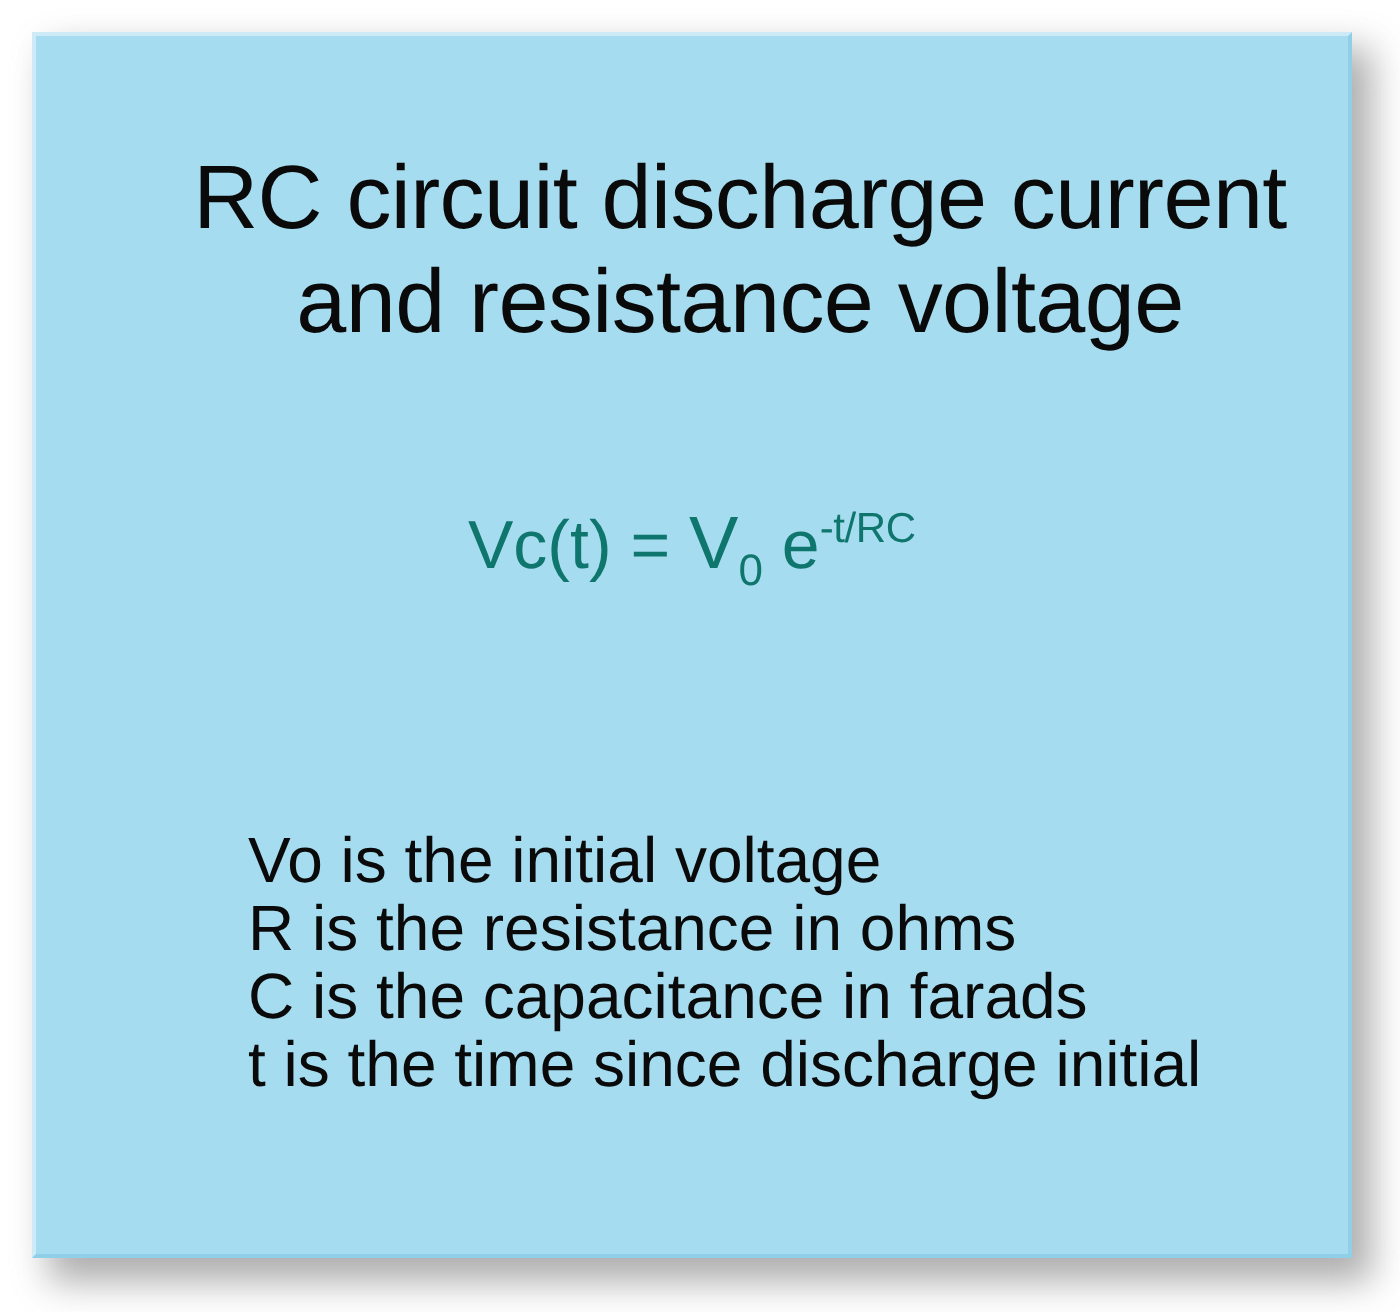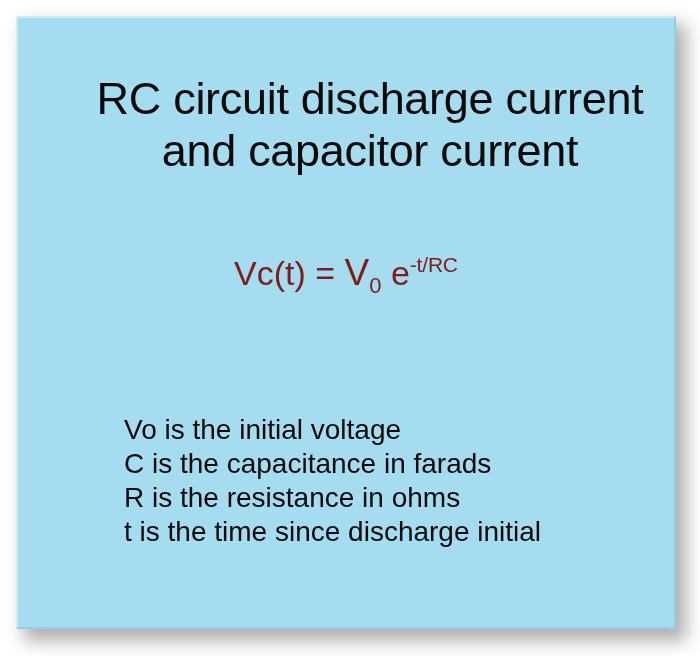--- a/index.html
+++ b/index.html
@@ -73,21 +73,21 @@
     left: 0;
     top: 227px;
     width: 100%;
     color: #0a0a0a;
   }
   .formula {
     position: relative;
     font-size: 34px;
     line-height: 40px;
     white-space: nowrap;
-    color: #7f1d1d;
+    color: #0f766e;
   }
   .formula-1 {
     margin-left: 216px;
     margin-bottom: 20px;
   }
   .formula-2 {
     margin-left: 217px;
   }
   .var-v {
     font-size: 37px;
@@ -107,52 +107,52 @@
     vertical-align: 0.78em;
     letter-spacing: -0.2px;
   }
 
   
   .desc-block {
     position: absolute;
     left: 106px;
     top: 395px;
     color: #0a0a0a;
-    font-size: 28px;
+    font-size: 32px;
     line-height: 34px;
   }
   .desc-line {
     display: block;
     white-space: nowrap;
   }
 </style>
 </head>
 <body>
 
 <div id="slide-root">
 
   <div class="panel-shadow"></div>
 
   <div class="panel">
 
     <div class="title-block">
       <span class="title-line">RC circuit discharge current</span>
-      <span class="title-line">and capacitor current</span>
+      <span class="title-line">and resistance voltage</span>
     </div>
 
     <div class="formula-block">
 
       <div class="formula formula-1">
         <span>Vc(t) = </span><span class="var-v">V</span><span class="sub">0</span><span> e</span><span class="sup">-t/RC</span>
       </div>
 
 
     </div>
 
     <div class="desc-block">
       <span class="desc-line">Vo is the initial voltage</span>
+      <span class="desc-line">R is the resistance in ohms</span>
       <span class="desc-line">C is the capacitance in farads</span>
-      <span class="desc-line">R is the resistance in ohms</span>
       <span class="desc-line">t is the time since discharge initial</span>
     </div>
 
   </div>
 </div>
 
 </body></html>

